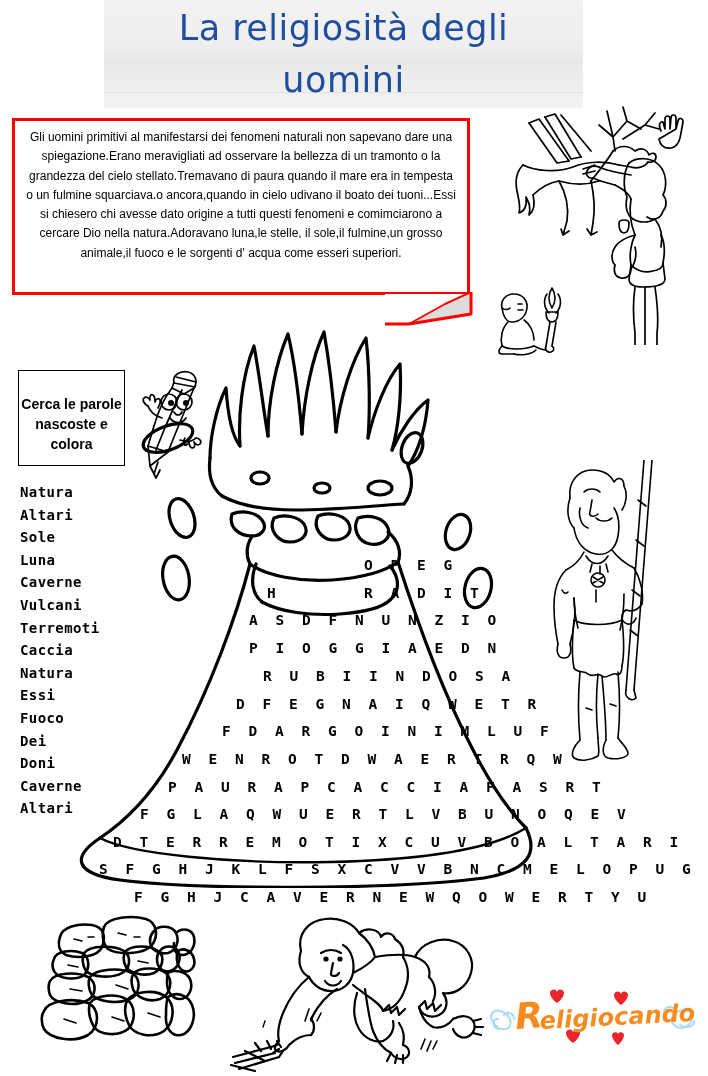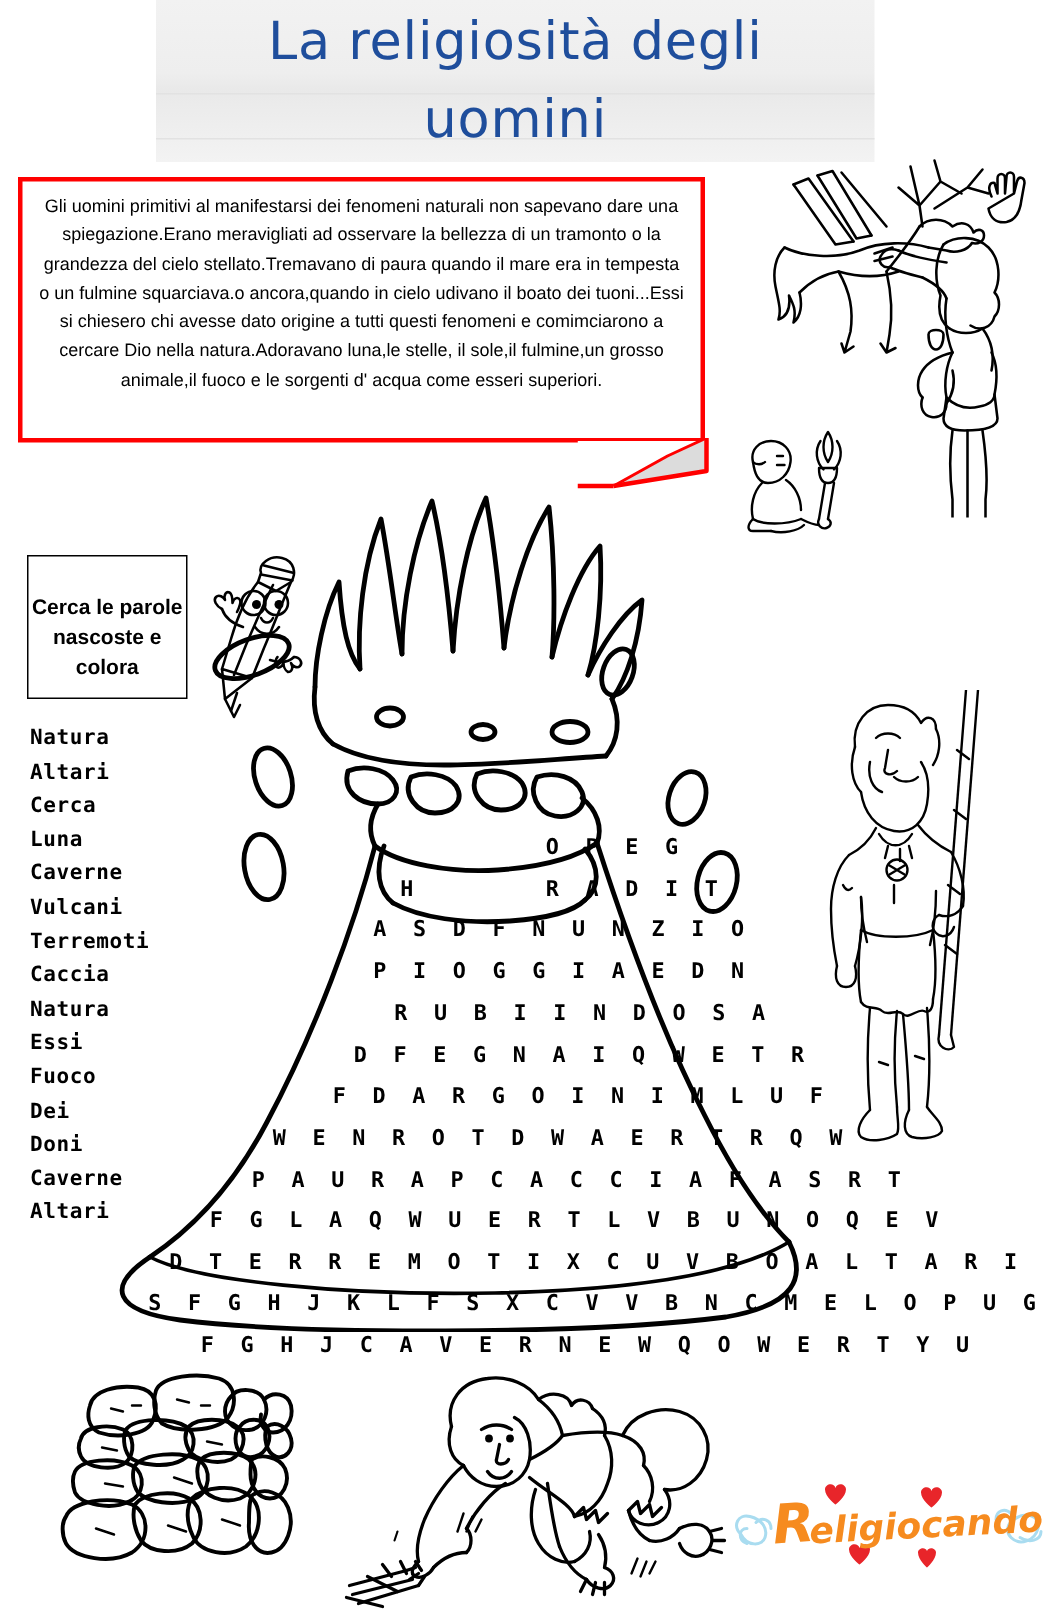--- a/index.html
+++ b/index.html
@@ -385,21 +385,21 @@
       <path d="M8 38 C4 36 2 32 4 30 C6 28 9 30 10 32 C9 28 11 26 13 27 C15 28 15 32 15 34 C16 30 19 30 20 32 C21 34 19 38 18 40"></path>
 
       <path d="M40 72 C46 74 52 74 56 70"></path>
       <path d="M56 70 C60 70 62 74 60 76 C58 78 55 76 54 74 C56 78 54 80 52 80 C50 79 49 76 49 74 C48 77 45 78 44 76 C43 74 44 71 45 70"></path>
     </svg>
   </div>
 
   <div class="word-list">
     <div class="word">Natura</div>
     <div class="word">Altari</div>
-    <div class="word">Cerca</div>
+    <div class="word">Sole</div>
     <div class="word">Luna</div>
     <div class="word">Caverne</div>
     <div class="word">Vulcani</div>
     <div class="word">Terremoti</div>
     <div class="word">Caccia</div>
     <div class="word">Natura</div>
     <div class="word">Essi</div>
     <div class="word">Fuoco</div>
     <div class="word">Dei</div>
     <div class="word">Doni</div>

